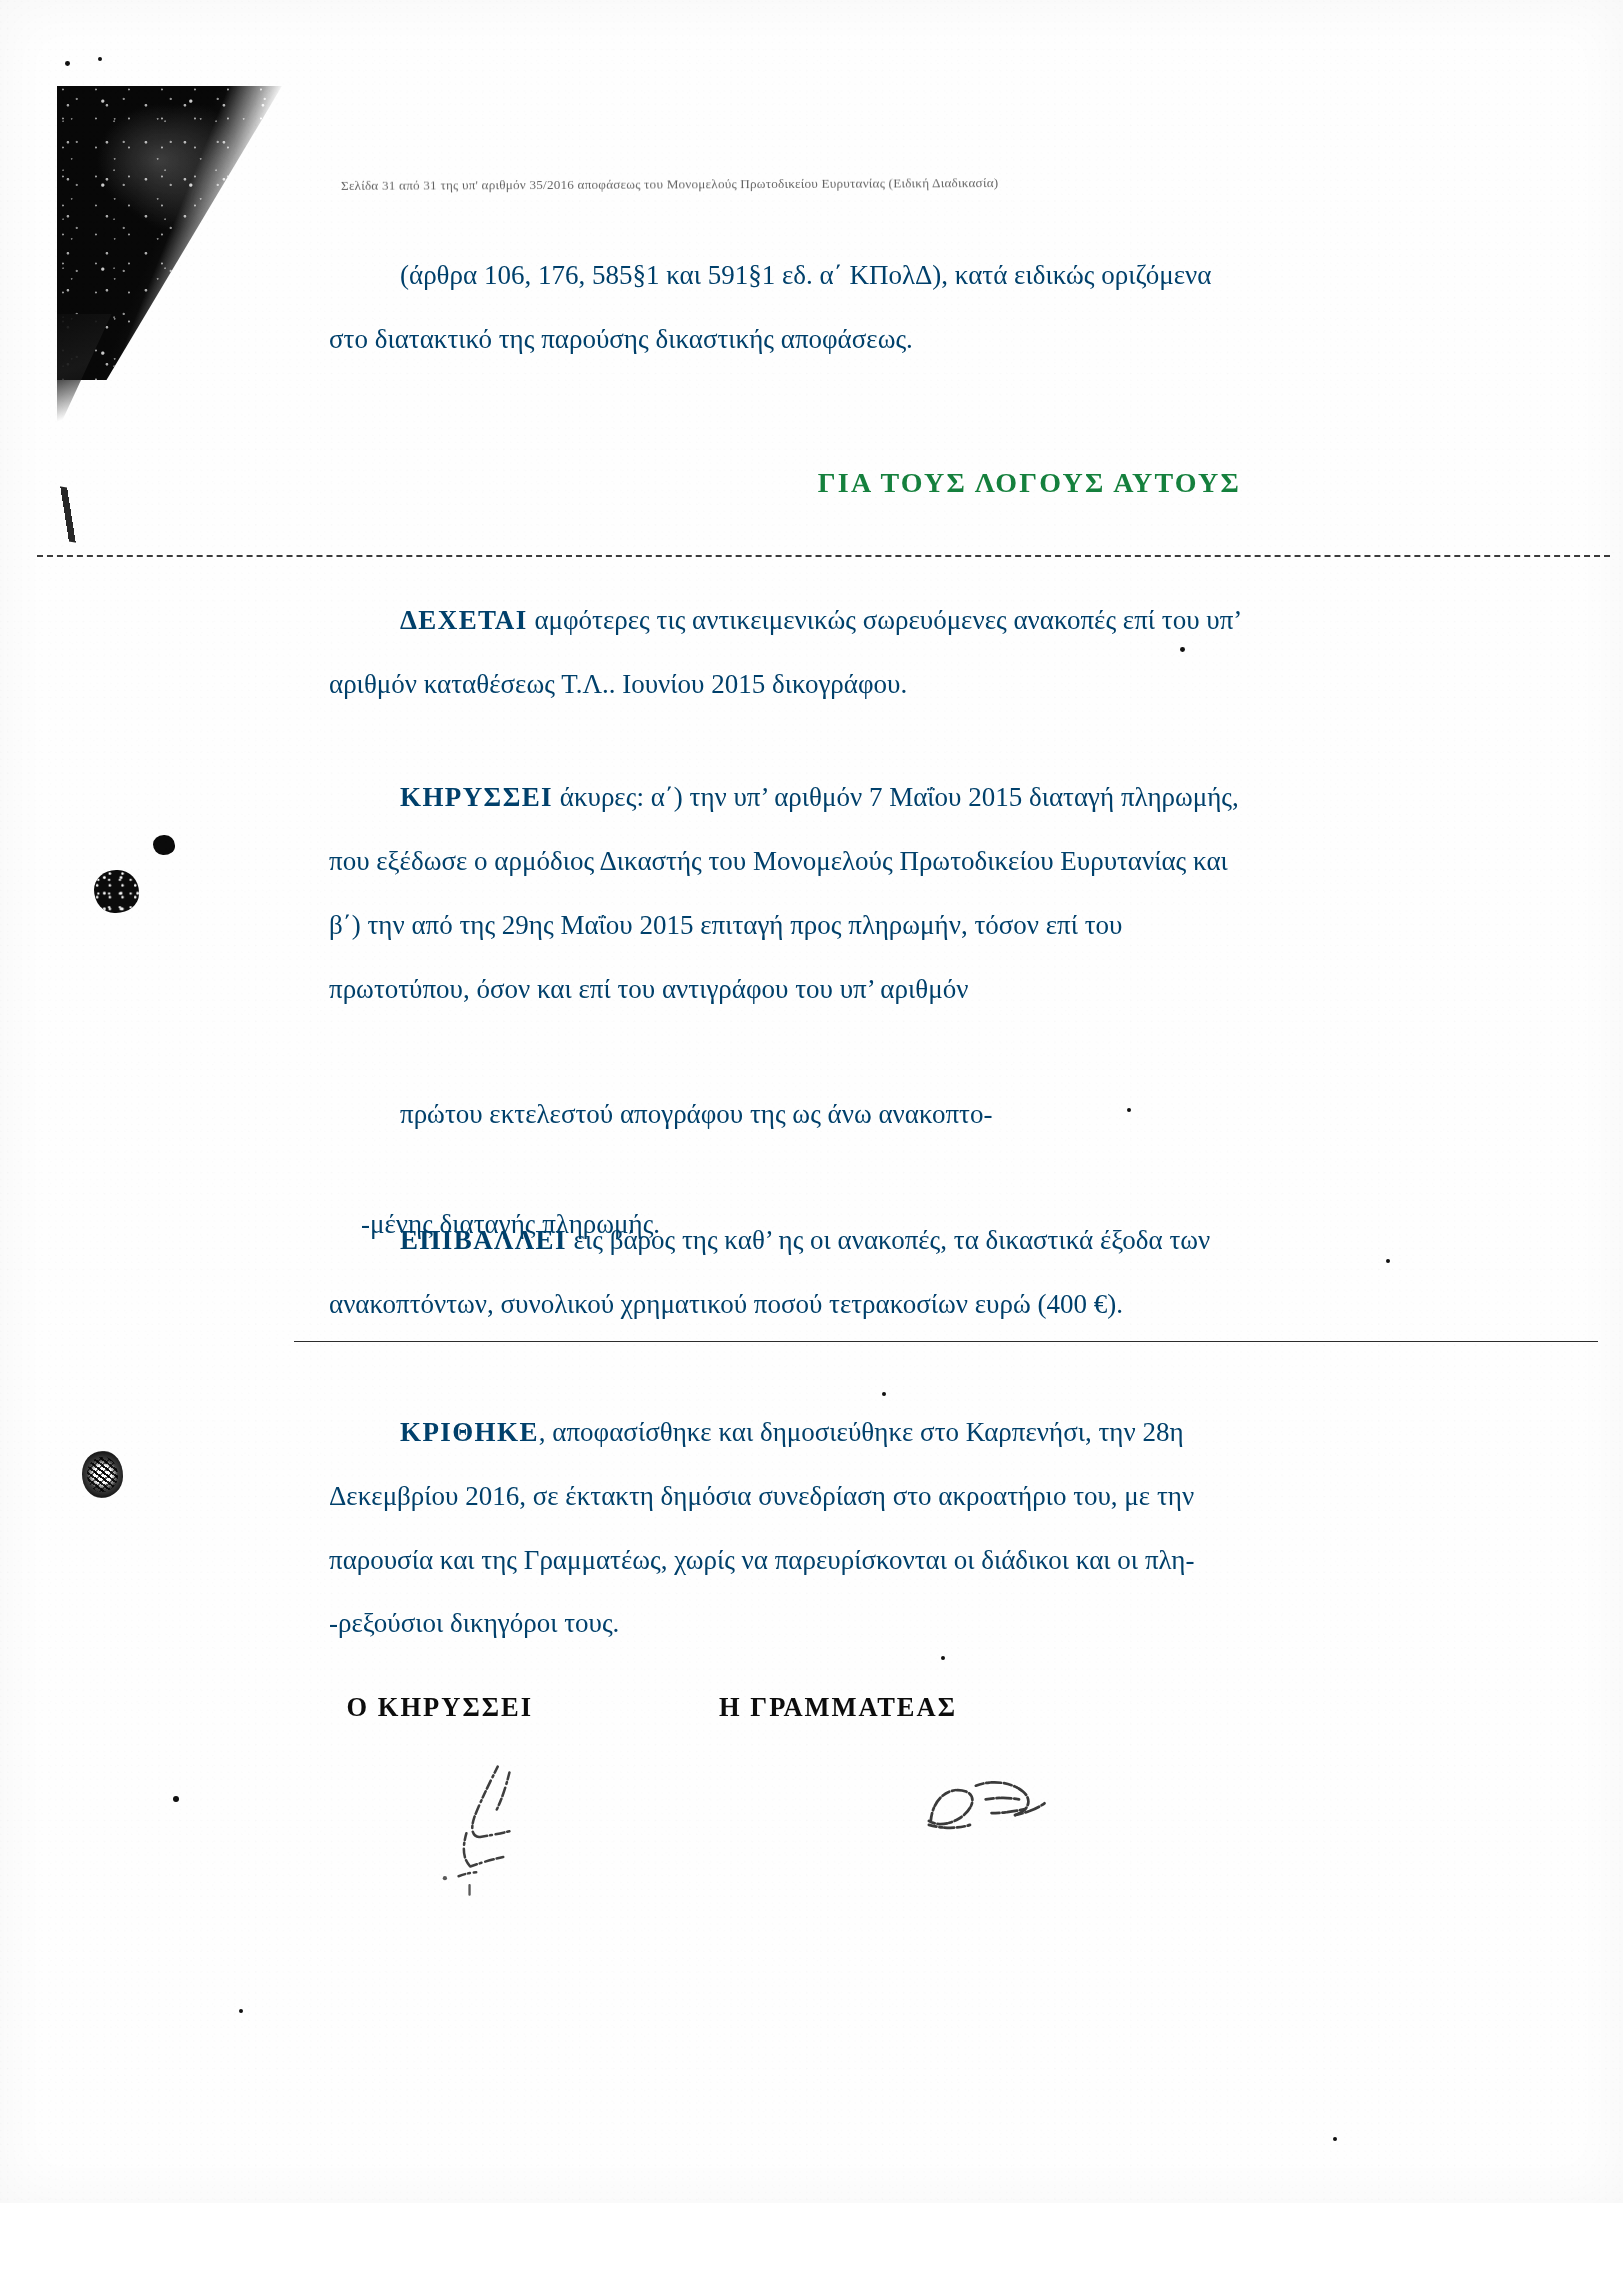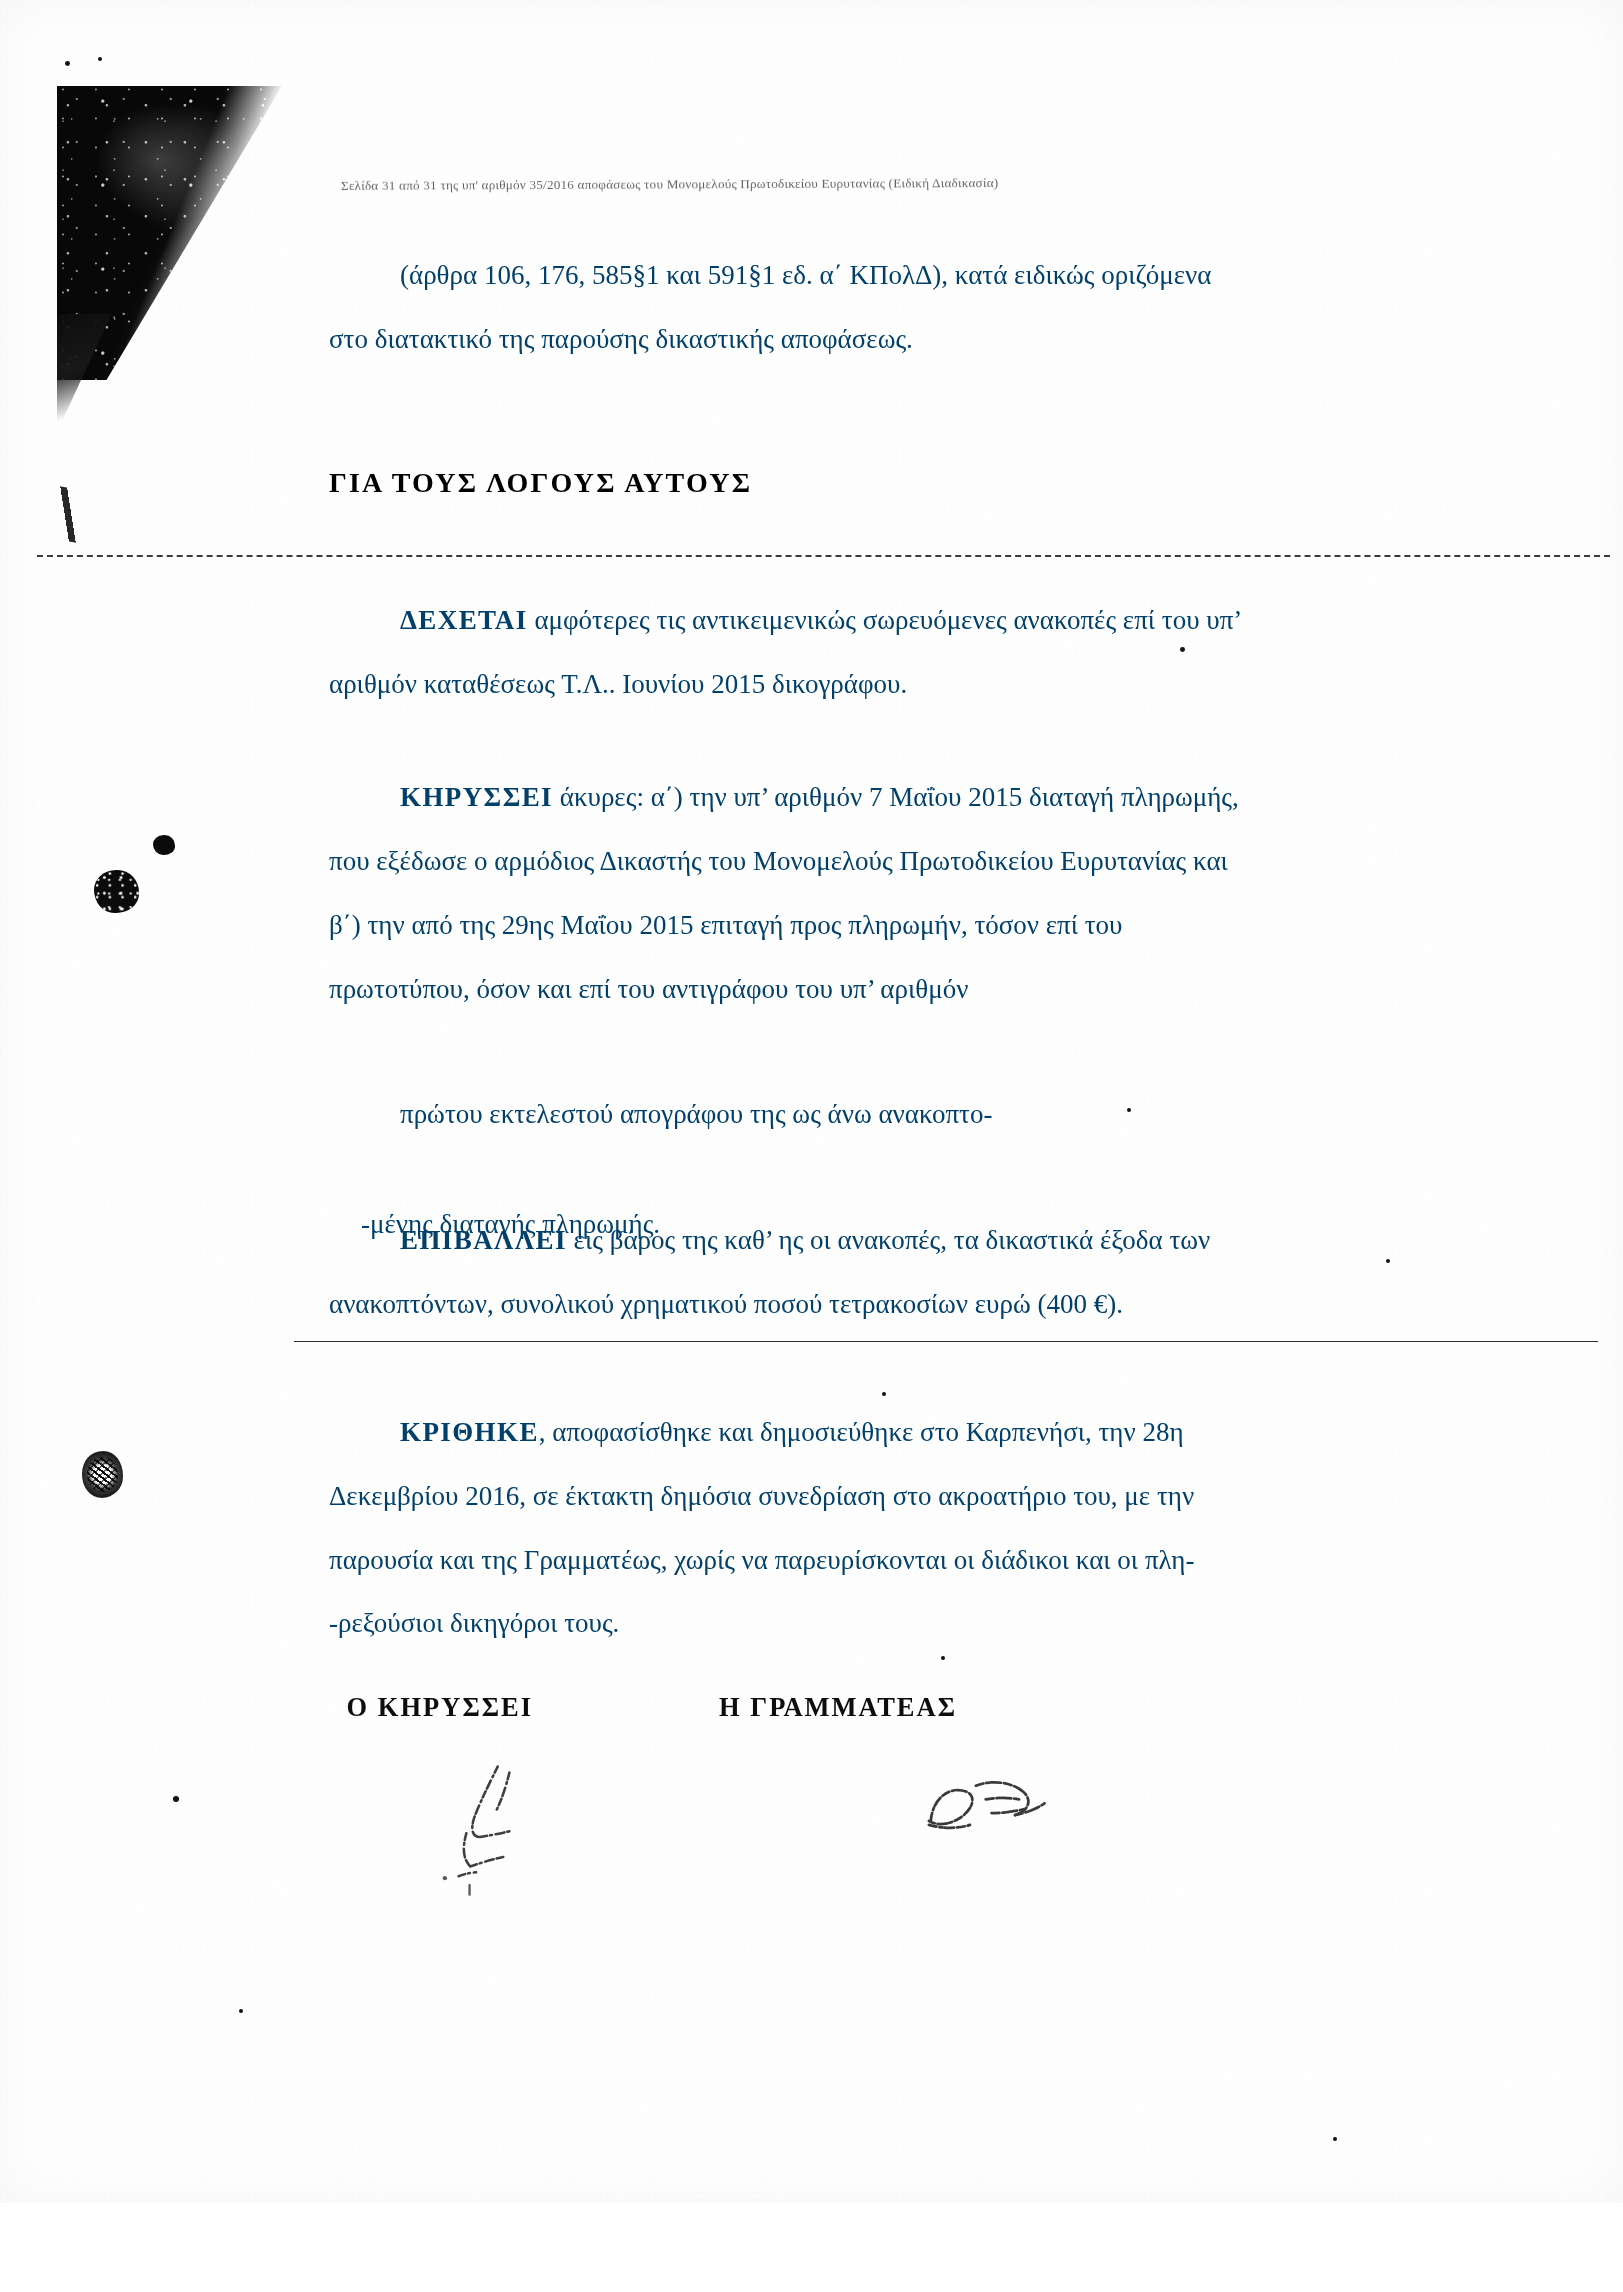--- a/index.html
+++ b/index.html
@@ -152,25 +152,25 @@
 
   .kw {
     font-weight: 700;
     letter-spacing: 1.4px;
   }
 
   .centered {
     position: absolute;
     width: 912px;
     left: 329px;
-    text-align: left;
+    text-align: right;
     font-size: 28px;
     font-weight: 700;
     letter-spacing: 2.2px;
-    color: #000000;
+    color: #15803d;
   }
 
   .sig-row {
     position: absolute;
     left: 329px;
     width: 912px;
     top: 1692px;
     display: flex;
     font-size: 26.5px;
     font-weight: 700;

